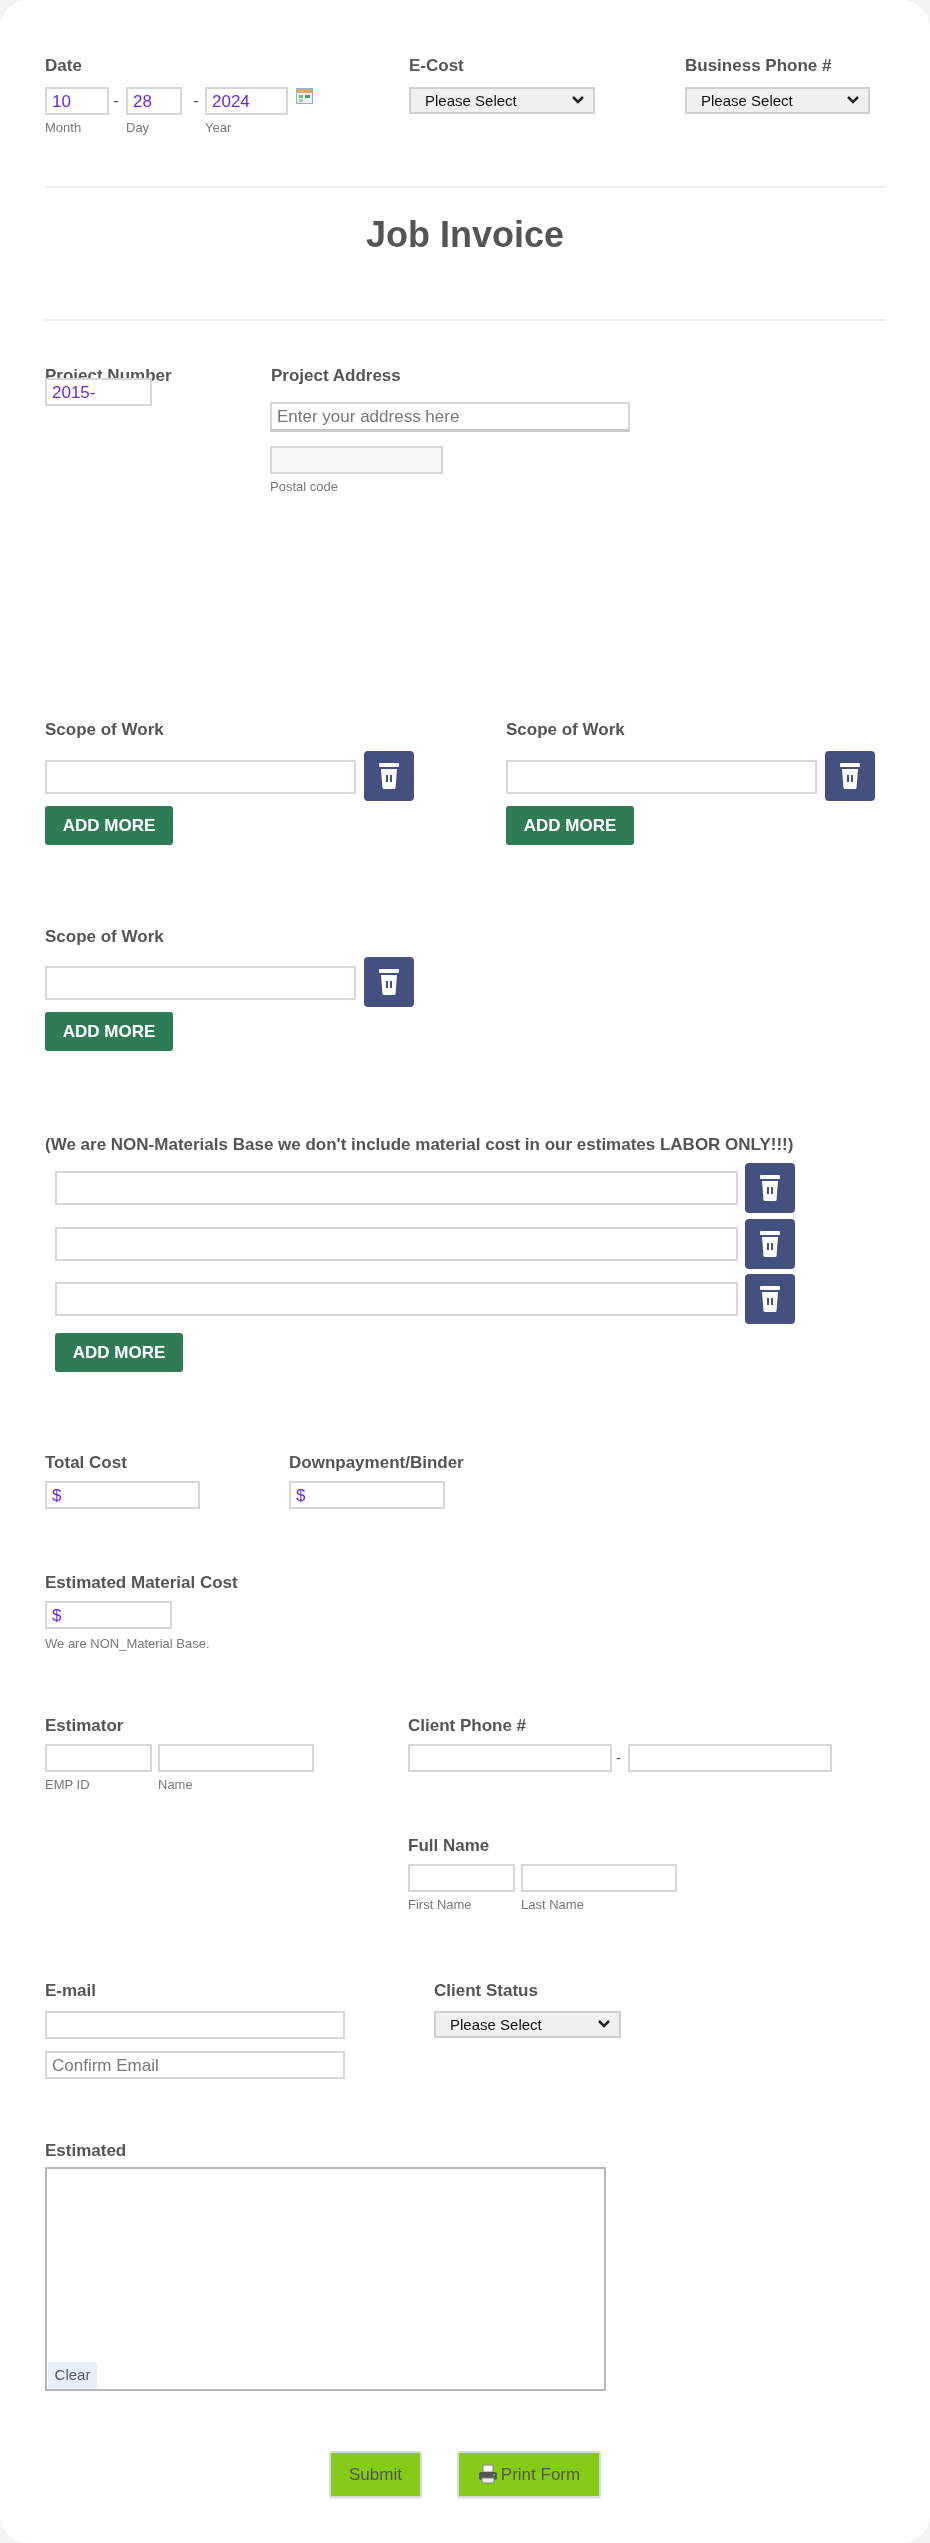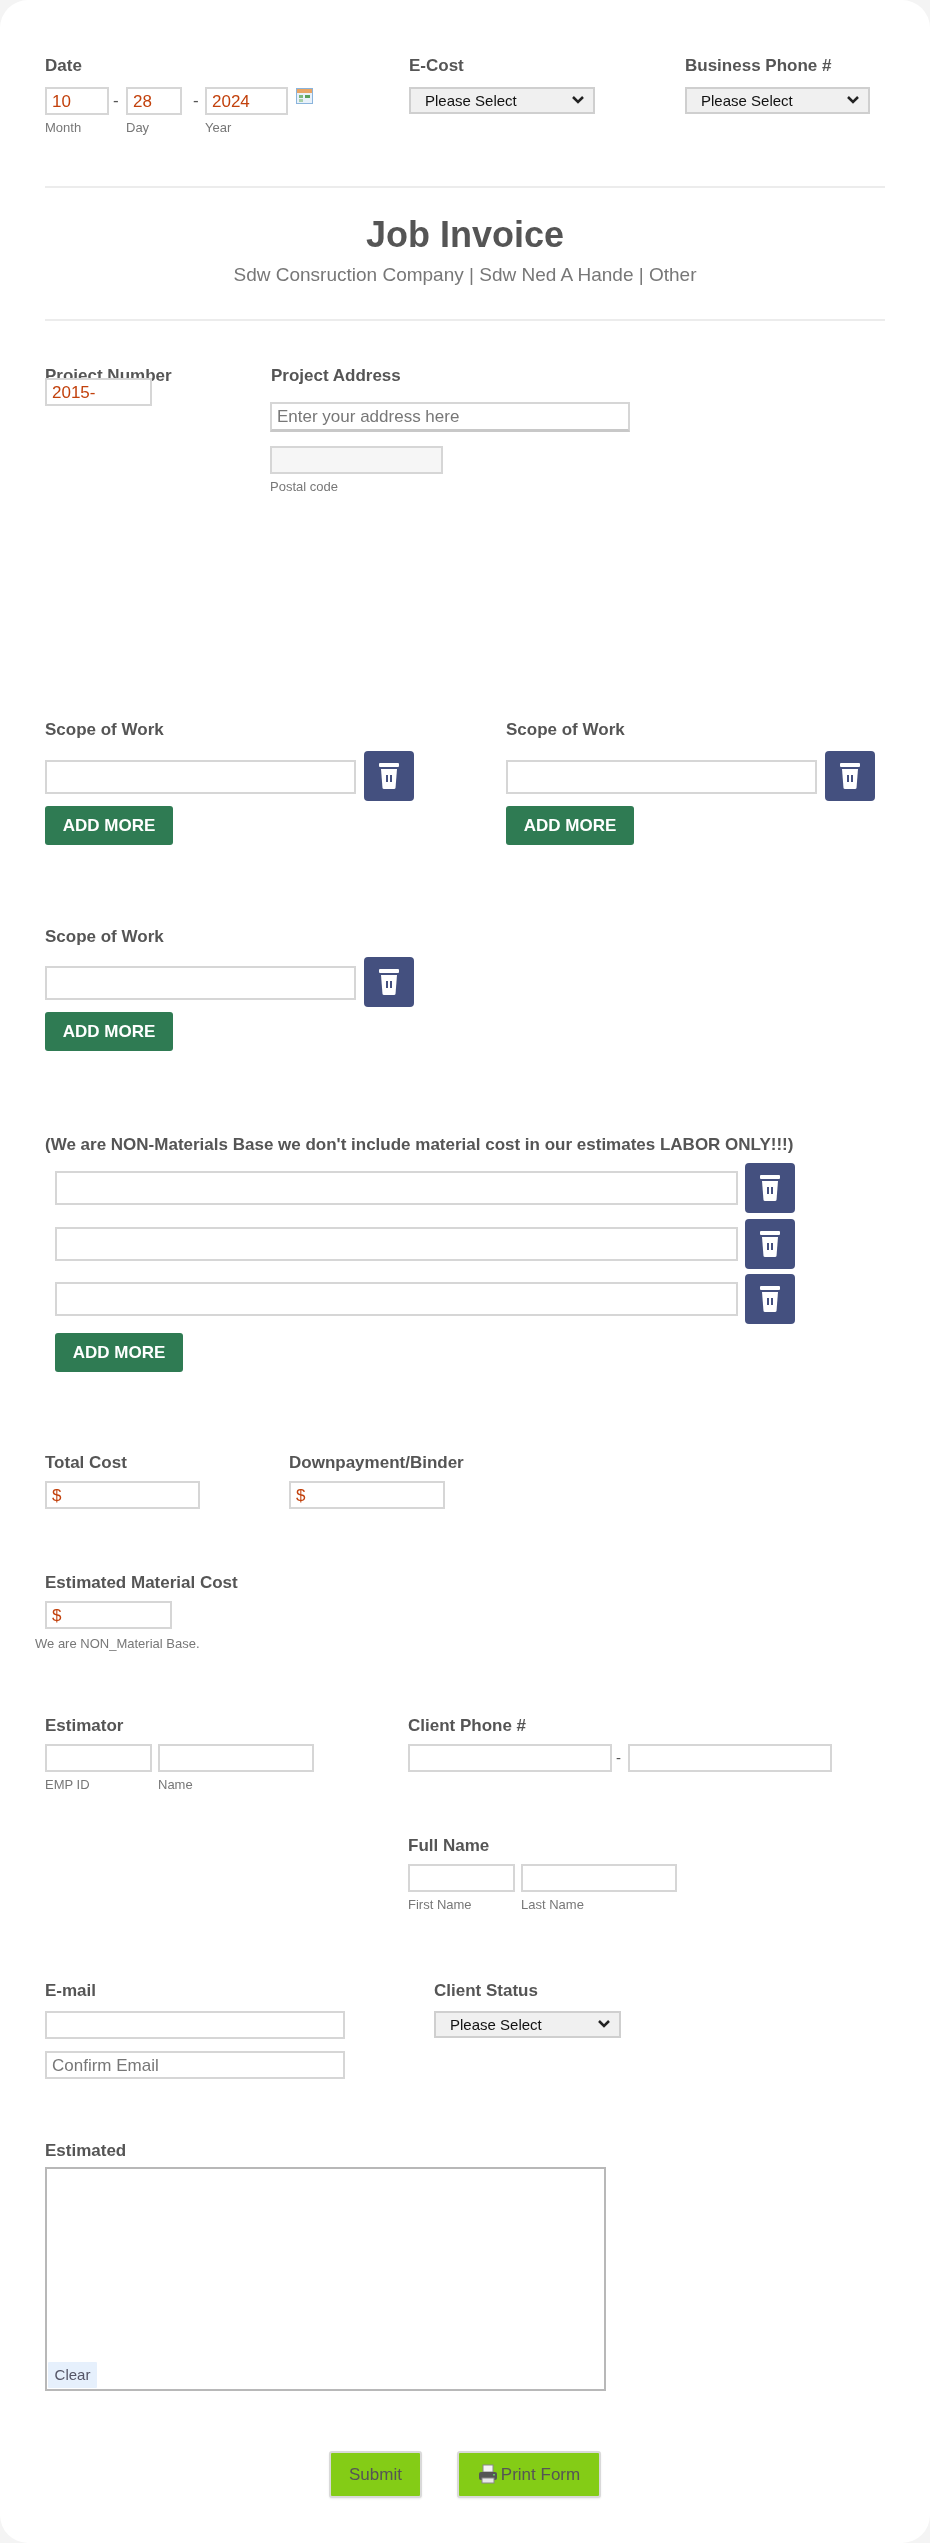--- a/index.html
+++ b/index.html
@@ -2,21 +2,21 @@
 <html><head>
 <meta charset="utf-8">
 <style>
   * { box-sizing: border-box; margin: 0; padding: 0; }
   html, body { width: 930px; height: 2543px; background: #f4f4f4; overflow: hidden; }
   body { font-family: "Liberation Sans", sans-serif; color: #555; position: relative; }
   .card { position: absolute; left: 0; top: 0; width: 930px; height: 2543px; background: #fff; border-radius: 28px; }
   .abs { position: absolute; }
   .lbl { font-size: 17px; font-weight: bold; color: #555; white-space: nowrap; }
   .sub { font-size: 13px; color: #777; white-space: nowrap; }
-  .inp { position: absolute; background: #fff; border: 2px solid #d6d6d6; height: 28px; font-size: 17px; color: #c2410c; padding: 3px 5px; line-height: 20px; white-space: nowrap; overflow: hidden; }
+  .inp { position: absolute; background: #fff; border: 2px solid #d6d6d6; height: 28px; font-size: 17px; color: #6d28d9; padding: 3px 5px; line-height: 20px; white-space: nowrap; overflow: hidden; }
   .inp.ph { color: #777; }
   .sel { position: absolute; height: 27px; background: #f0f0f0; border: 2px solid #cfcfcf; font-size: 15px; color: #111; padding: 3px 14px; line-height: 18px; }
   .sel .chev { position: absolute; right: 8px; top: 4px; width: 14px; height: 14px; }
   .dash { position: absolute; font-size: 17px; color: #555; }
   .hr { position: absolute; left: 45px; width: 840px; height: 2px; background: #ececec; }
   .trash { position: absolute; width: 50px; height: 50px; background: #44507f; border-radius: 4px; }
   .trash svg { position: absolute; left: 13px; top: 11px; }
   .addbtn { position: absolute; height: 39px; width: 128px; background: #2f7b53; border-radius: 3px; color: #fff; font-weight: bold; font-size: 17px; text-align: center; line-height: 39px; }
   .btn { position: absolute; height: 47px; background: #84cc16; border: 2px solid #d9d9d9; border-radius: 3px; font-size: 17px; color: #555; text-align: center; line-height: 43px; box-shadow: 0 1px 2px rgba(0,0,0,.08); }
 </style>
@@ -55,21 +55,20 @@
   <div class="abs lbl" style="left:685px;top:56px;">Business Phone #</div>
   <div class="sel" style="left:685px;top:87px;width:185px;">
     <span>Please Select</span>
     <svg class="chev" viewBox="0 0 14 14">
         <path d="M2 4 L7 9 L12 4" stroke="#222" stroke-width="2.5" fill="none"></path>
       </svg>
   </div>
 
   <div class="hr" style="top:186px;"></div>
   <div class="abs" style="left:0;width:930px;top:214px;text-align:center;font-size:36px;font-weight:bold;color:#555;">Job Invoice</div>
-  <div class="abs" style="left:0;width:930px;top:264px;text-align:center;font-size:19px;color:#777;">Sdw Consruction Company | Sdw Ned A Hande | Other</div>
   <div class="hr" style="top:319px;"></div>
 
   <div class="abs lbl" style="left:45px;top:366px;">Project Number</div>
   <div class="inp" style="left:45px;top:378px;width:107px;">2015-</div>
 
   <div class="abs lbl" style="left:264px;top:366px;margin-left:7px;">Project Address</div>
   <div class="inp ph" style="left:270px;top:402px;width:360px;height:30px;border-bottom:3px solid #c8c8c8;">Enter your address here</div>
   <div class="inp" style="left:270px;top:446px;width:173px;background:#f6f6f6;"></div>
   <div class="abs sub" style="left:270px;top:479px;">Postal code</div>
 
@@ -139,21 +138,21 @@
   </div>
   <div class="addbtn" style="left:55px;top:1333px;">ADD MORE</div>
 
   <div class="abs lbl" style="left:45px;top:1453px;">Total Cost</div>
   <div class="inp" style="left:45px;top:1481px;width:155px;">$</div>
   <div class="abs lbl" style="left:289px;top:1453px;">Downpayment/Binder</div>
   <div class="inp" style="left:289px;top:1481px;width:156px;">$</div>
 
   <div class="abs lbl" style="left:45px;top:1573px;">Estimated Material Cost</div>
   <div class="inp" style="left:45px;top:1601px;width:127px;">$</div>
-  <div class="abs sub" style="left:35px;top:1636px;">We are NON_Material Base.</div>
+  <div class="abs sub" style="left:45px;top:1636px;">We are NON_Material Base.</div>
 
   <div class="abs lbl" style="left:45px;top:1716px;">Estimator</div>
   <div class="inp" style="left:45px;top:1744px;width:107px;"></div>
   <div class="inp" style="left:158px;top:1744px;width:156px;"></div>
   <div class="abs sub" style="left:45px;top:1777px;">EMP ID</div>
   <div class="abs sub" style="left:158px;top:1777px;">Name</div>
 
   <div class="abs lbl" style="left:408px;top:1716px;">Client Phone #</div>
   <div class="inp" style="left:408px;top:1744px;width:204px;"></div>
   <div class="dash" style="left:616px;top:1749px;font-size:15px;">-</div>

